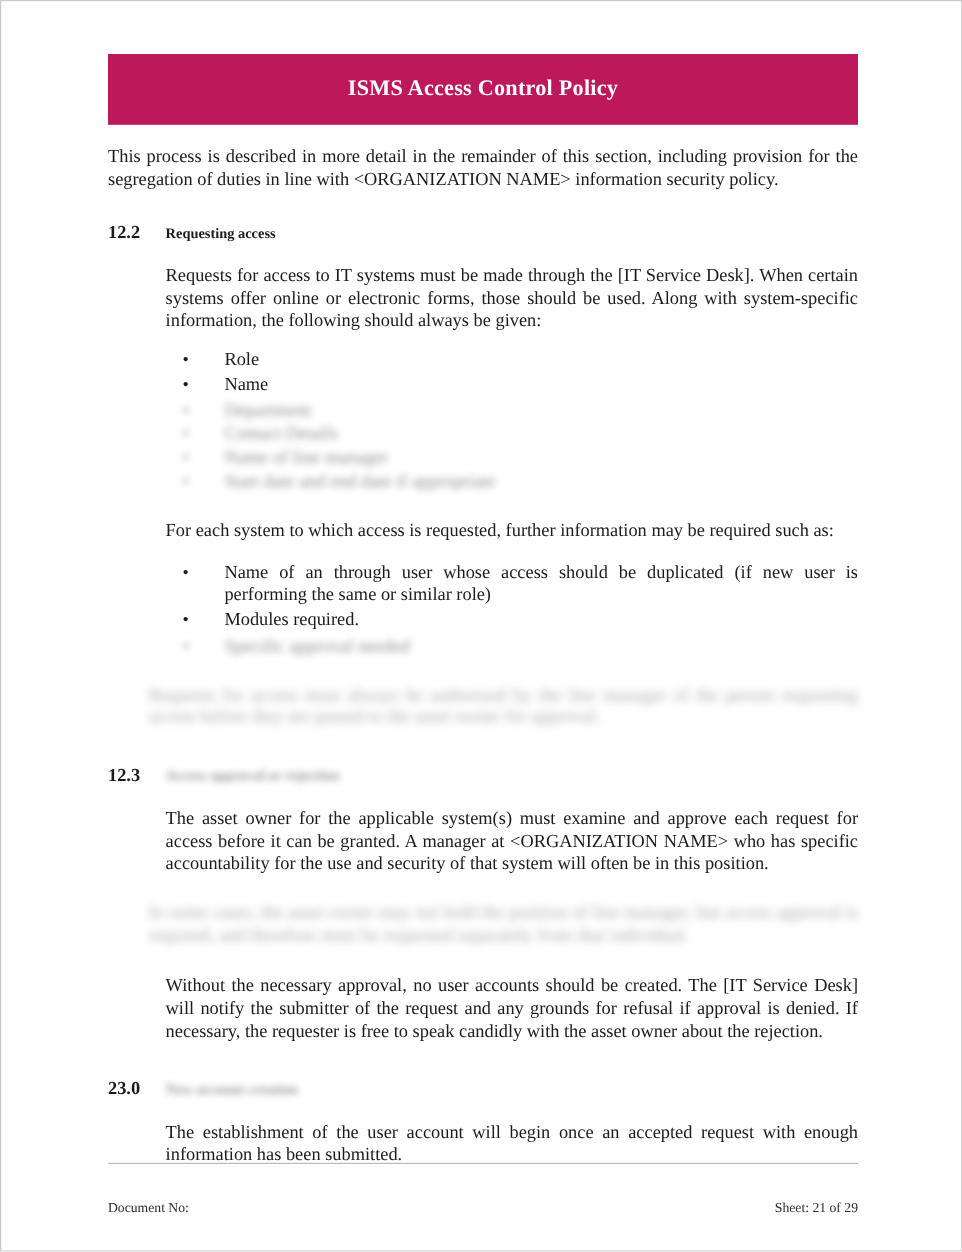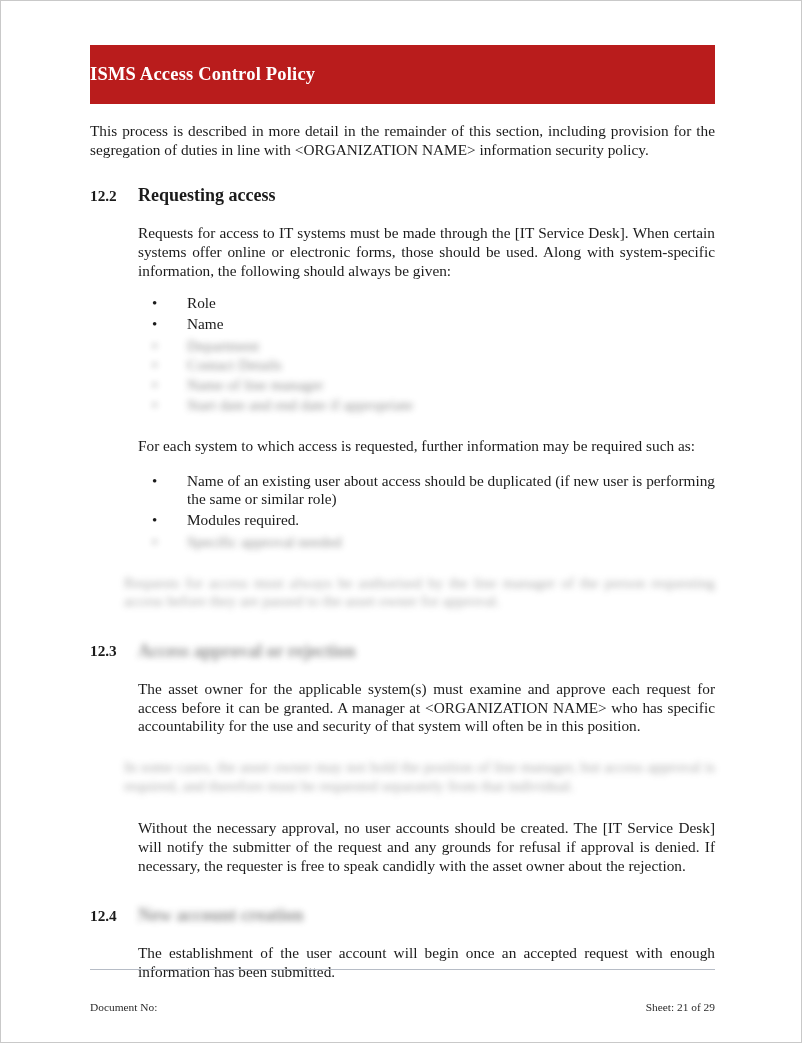--- a/index.html
+++ b/index.html
@@ -19,23 +19,23 @@
     box-sizing: border-box;
     overflow: hidden;
   }
   .content {
     position: absolute;
     left: 89px;
     top: 44px;
     width: 625px;
   }
   .doc-title-bar {
-    background: #b91c1c;
+    background: #be185d;
     color: #ffffff;
-    text-align: left;
+    text-align: center;
     font-size: 18.5px;
     font-weight: bold;
     padding: 19px 0 19px 0;
     letter-spacing: 0.2px;
   }
   .para {
     font-size: 15.3px;
     line-height: 1.22;
     text-align: justify;
     color: #1b1b1b;
@@ -52,21 +52,21 @@
     align-items: center;
   }
   .section-num {
     width: 48px;
     font-size: 15.3px;
     font-weight: bold;
     color: #1b1b1b;
     flex: 0 0 48px;
   }
   .section-title {
-    font-size: 18px;
+    font-size: 12px;
     font-weight: bold;
     color: #1b1b1b;
   }
   ul.bullets {
     margin: 14px 0 0 0;
     padding: 0;
     list-style: none;
   }
   ul.bullets li {
     position: relative;
@@ -167,21 +167,21 @@
     <ul class="blur-list blur" style="margin-top:2px;">
       <li>Department</li>
       <li>Contact Details</li>
       <li>Name of line manager</li>
       <li>Start date and end date if appropriate</li>
     </ul>
 
     <div class="para indent" style="margin-top:22px;">For each system to which access is requested, further information may be required such as:</div>
 
     <ul class="bullets" style="margin-top:16px;">
-      <li>Name of an existing user about access should be duplicated (if new user is performing the same or similar role)</li>
+      <li>Name of an through user whose access should be duplicated (if new user is performing the same or similar role)</li>
       <li>Modules required.</li>
     </ul>
 
     <ul class="blur-list blur" style="margin-top:2px;">
       <li>Specific approval needed</li>
     </ul>
 
     <div class="para indent blur-heavy" style="margin-top:22px;margin-left:34px;width:591px;">Requests for access must always be authorised by the line manager of the person requesting access before they are passed to the asset owner for approval.</div>
 
     <div class="section" style="margin-top:30px;">
@@ -189,21 +189,21 @@
       <div class="section-title blur-inline">Access approval or rejection</div>
     </div>
 
     <div class="para indent">The asset owner for the applicable system(s) must examine and approve each request for access before it can be granted. A manager at &lt;ORGANIZATION NAME&gt; who has specific accountability for the use and security of that system will often be in this position.</div>
 
     <div class="para indent blur-heavy" style="margin-top:22px;margin-left:34px;width:591px;">In some cases, the asset owner may not hold the position of line manager, but access approval is required, and therefore must be requested separately from that individual.</div>
 
     <div class="para indent" style="margin-top:24px;">Without the necessary approval, no user accounts should be created. The [IT Service Desk] will notify the submitter of the request and any grounds for refusal if approval is denied. If necessary, the requester is free to speak candidly with the asset owner about the rejection.</div>
 
     <div class="section" style="margin-top:30px;">
-      <div class="section-num">12.4</div>
+      <div class="section-num">23.0</div>
       <div class="section-title blur-inline">New account creation</div>
     </div>
 
     <div class="para indent">The establishment of the user account will begin once an accepted request with enough information has been submitted.</div>
 
   </div>
 
   <div class="footer">
     <div class="col-left">
       <div>Document No:</div>

